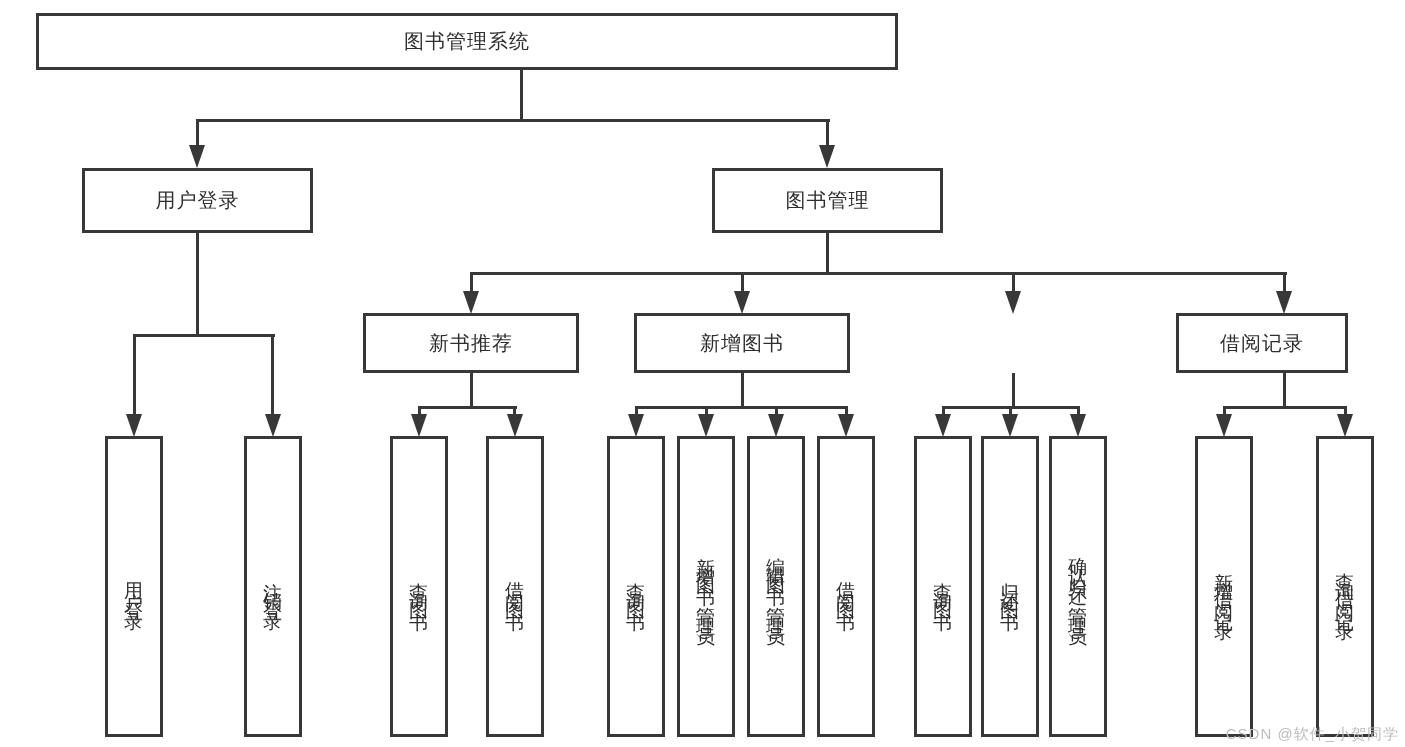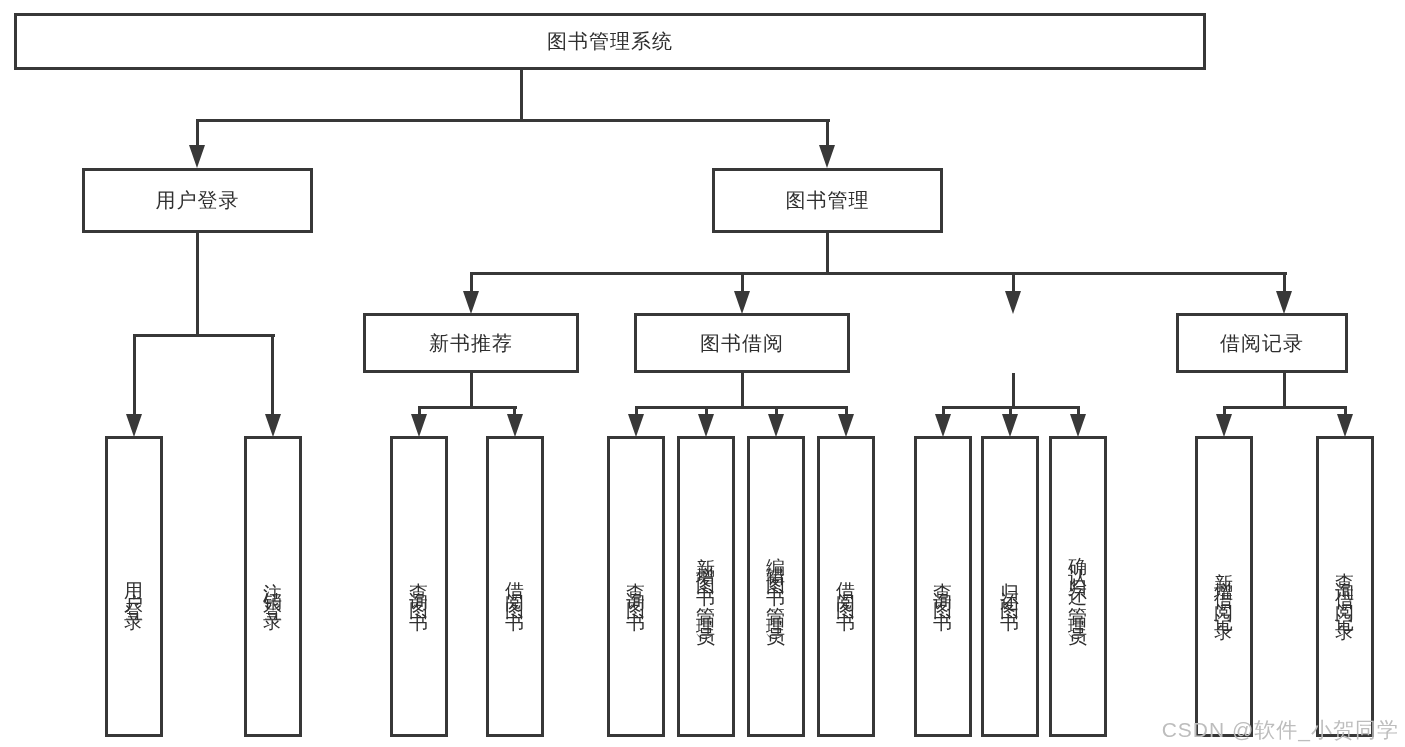--- a/index.html
+++ b/index.html
@@ -18,45 +18,45 @@
     writing-mode:vertical-rl; text-orientation:mixed;
     letter-spacing:10px; line-height:1; white-space:nowrap;
   }
   .line { position:absolute; background:#383838; z-index:1; }
   .arrow {
     position:absolute; width:0; height:0; z-index:1;
     border-left:8px solid transparent; border-right:8px solid transparent;
     border-top:23px solid #383838;
   }
   .watermark {
-    position:absolute; right:6px; bottom:3px; font-size:21px;
+    position:absolute; right:6px; bottom:3px; font-size:15px;
     color:#bdbdbd; letter-spacing:1px; z-index:5; white-space:nowrap;
   }
 </style>
 </head>
 <body>
 
 <div class="canvas">
 
-  <div class="node h" style="left:14px; top:13px; width:1192px; height:57px;text-align:center;">
+  <div class="node h" style="left:36px; top:13px; width:862px; height:57px;text-align:center;">
     <span>图书管理系统</span>
   </div>
 
   <div class="node h" style="left:82px; top:168px; width:231px; height:65px;">
     <span>用户登录</span>
   </div>
   <div class="node h" style="left:363px; top:313px; width:216px; height:60px;">
     <span>新书推荐</span>
   </div>
 
   <div class="node h" style="left:712px; top:168px; width:231px; height:65px;">
     <span>图书管理</span>
   </div>
   <div class="node h" style="left:634px; top:313px; width:216px; height:60px;">
-    <span>图书借阅</span>
+    <span>新增图书</span>
   </div>
   <div class="node h" style="left:1176px; top:313px; width:172px; height:60px;">
     <span>借阅记录</span>
   </div>
 
   <div class="node v" style="left:105px; top:436px; width:58px; height:301px;">
     <span class="vtxt">用户登录</span>
   </div>
   <div class="node v" style="left:244px; top:436px; width:58px; height:301px;">
     <span class="vtxt">注销登录</span>

